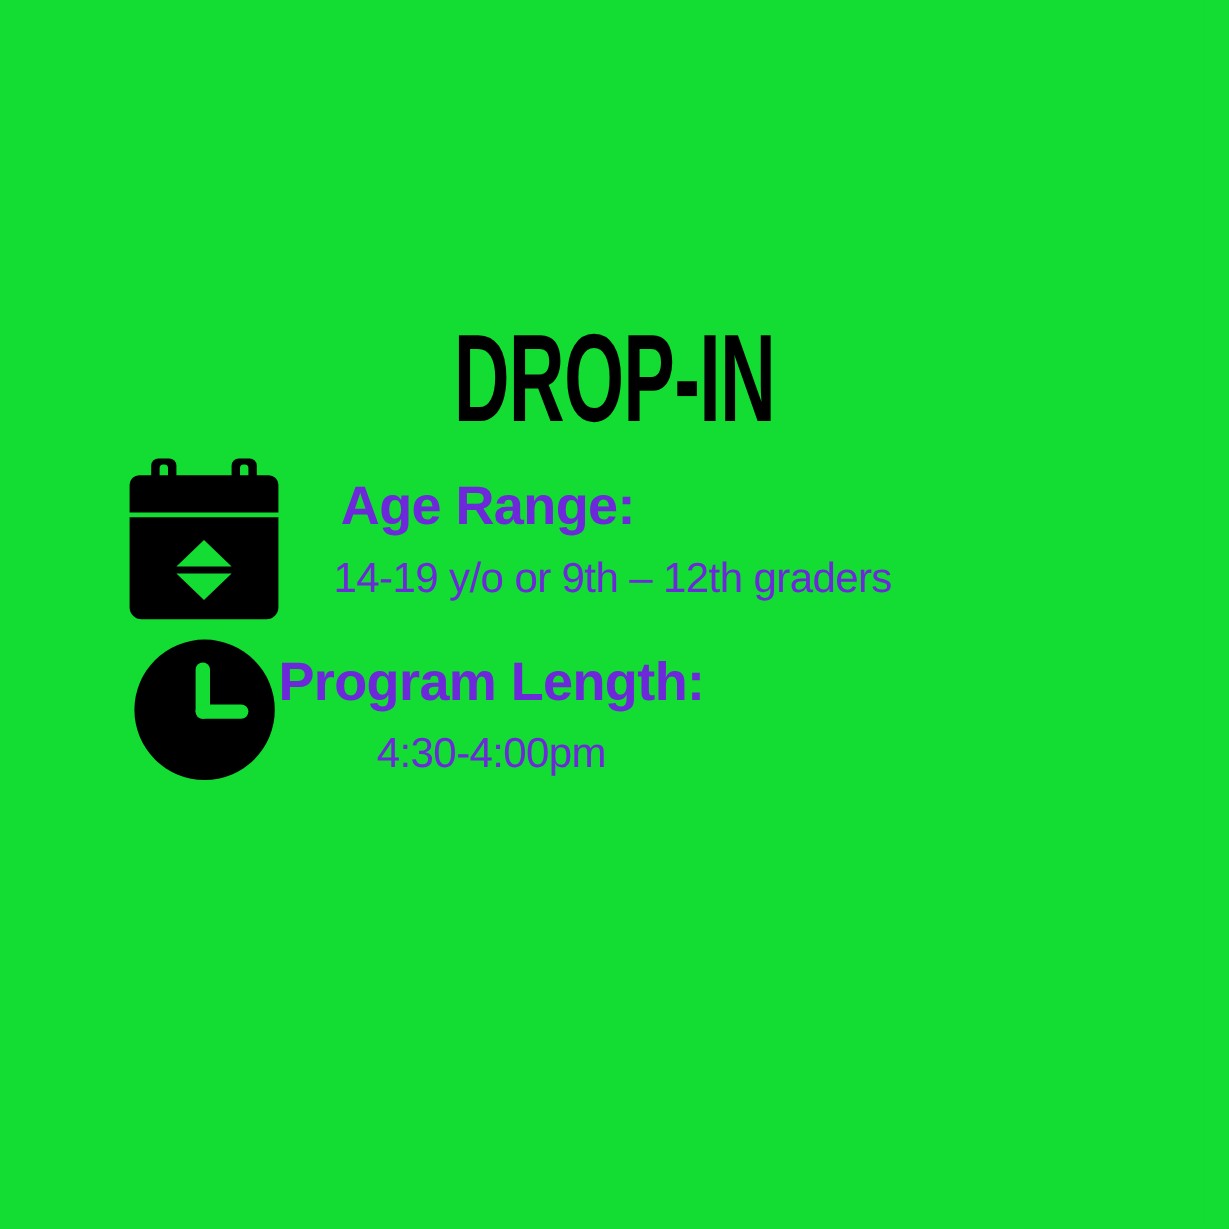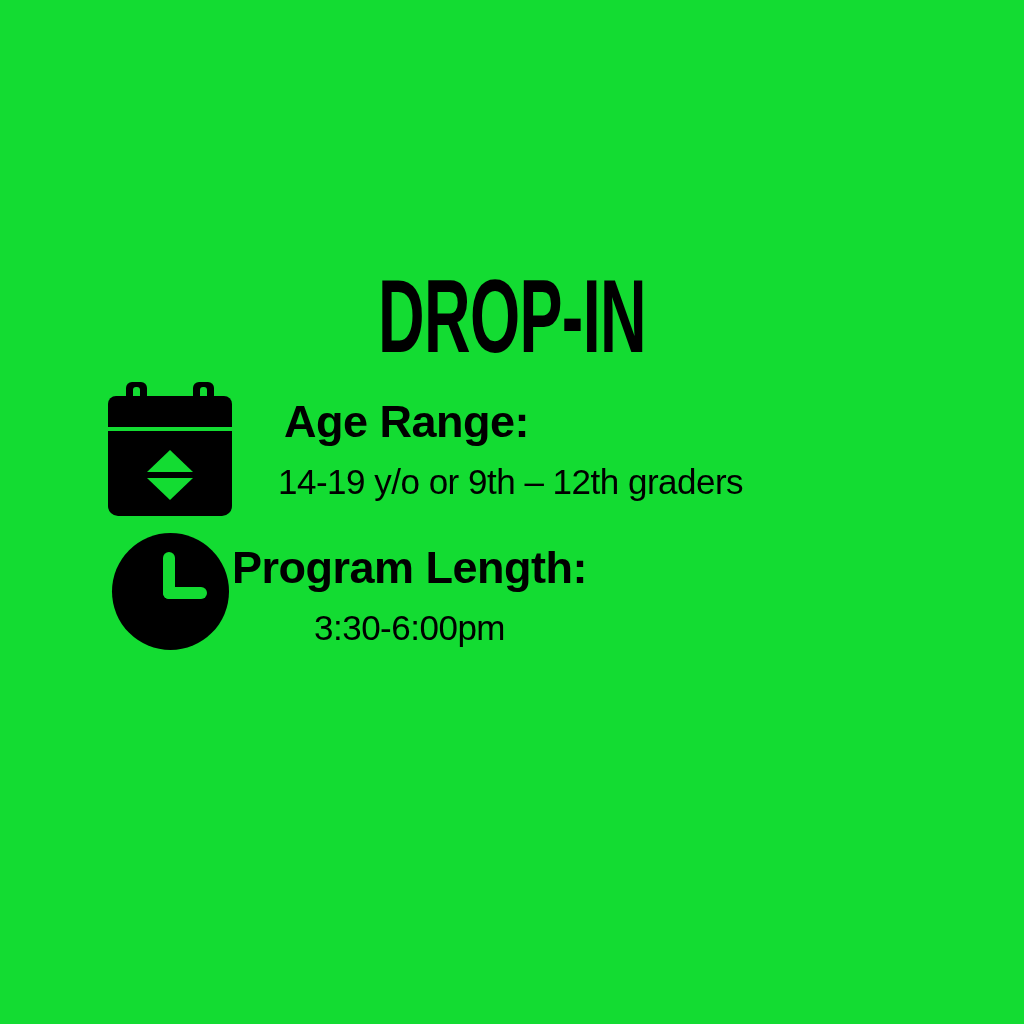--- a/index.html
+++ b/index.html
@@ -48,21 +48,21 @@
   .row-prog { left: 108px; top: 533px; }
 
   .icon-slot {
     flex: 0 0 auto;
     position: relative;
   }
   .icon-slot-cal   { width: 124px; height: 134px; }
   .icon-slot-clock { width: 124px; height: 120px; }
 
   .text-block {
-    color: #000000;
+    color: #6d28d9;
     line-height: 1.0;
   }
   .text-age  { margin-left: 46px; padding-top: 11px; }
   .text-prog { padding-top: 6px; }
 
   .heading {
     font-weight: 700;
     font-size: 45px;
     line-height: 58px;
     letter-spacing: -0.5px;
@@ -197,17 +197,17 @@
 
   <div class="row row-prog">
     <div class="icon-slot icon-slot-clock">
       <div class="clock">
         <div class="hand-min"></div>
         <div class="hand-hour"></div>
       </div>
     </div>
     <div class="text-block text-prog">
       <div class="heading">Program Length:</div>
-      <div class="body-line">3:30-6:00pm</div>
+      <div class="body-line">4:30-4:00pm</div>
     </div>
   </div>
 
 </div>
 
 </body></html>

